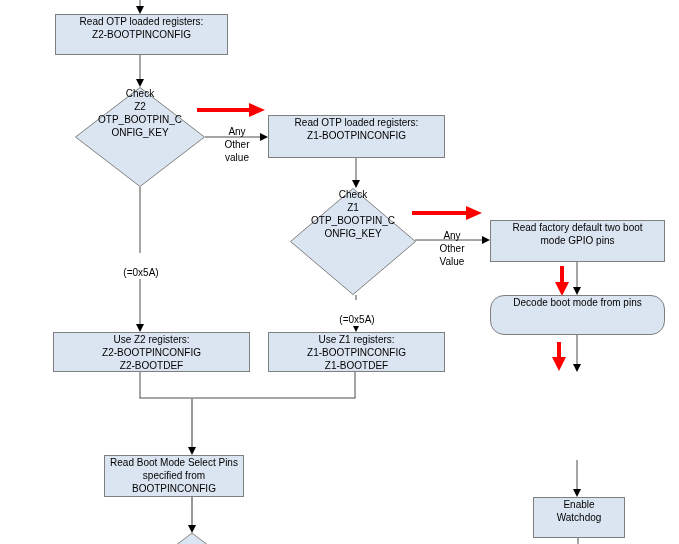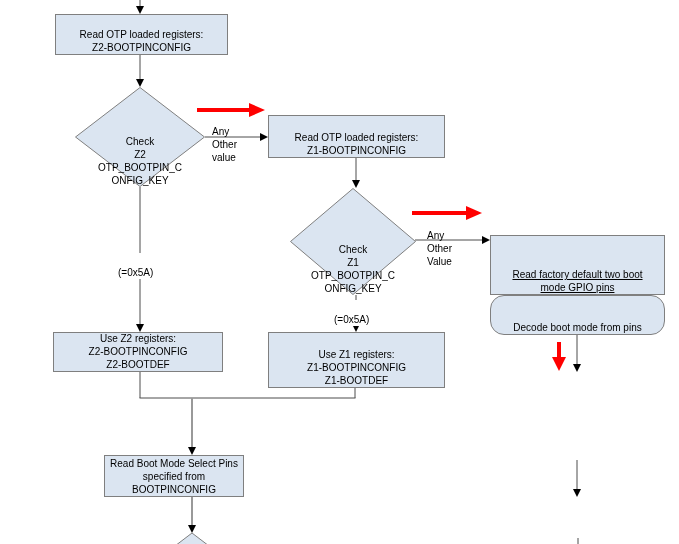--- a/index.html
+++ b/index.html
@@ -16,27 +16,27 @@
     background:var(--background);
     font-family:"Liberation Sans",sans-serif;font-size:10px;color:#000;
   }
   #connectors{position:absolute;left:0;top:0;z-index:0;}
   .shape{fill:var(--node-fill);stroke:var(--node-border);stroke-width:1;}
   .conn{stroke:var(--connector);stroke-width:1;fill:none;}
   .conn-thick{stroke:#999999;stroke-width:2;fill:none;}
   .ah{fill:var(--arrowhead);stroke:none;}
   .redline{stroke:var(--highlight-arrow);stroke-width:4;fill:none;}
   .redhead{fill:var(--highlight-arrow);stroke:none;}
-  .node{position:absolute;display:flex;align-items:flex-end;justify-content:center;
+  .node{position:absolute;display:flex;align-items:flex-start;justify-content:center;
     text-align:center;z-index:1;box-sizing:border-box;}
   .node.box{background:var(--node-fill);border:1px solid var(--node-border);}
   .node.diamond{background:transparent;border:none;}
   .diamond-svg{position:absolute;left:0;top:0;width:100%;height:100%;}
   .node-label{white-space:pre-line;line-height:13px;position:relative;}
-  .edge-label{position:absolute;line-height:13px;z-index:2;
+  .edge-label{position:absolute;text-align:center;line-height:13px;z-index:2;
     white-space:pre-line;}
   .edge-label.covered{background:var(--background);padding:0 2px;}
 </style>
 </head>
 <body>
 
 <div class="canvas">
 
   <svg id="connectors" width="679" height="544">
 
@@ -118,38 +118,42 @@
   <div class="node box" style="left:55px;top:14px;width:173px;height:41px;">
     <span class="node-label">Read OTP loaded registers:
 Z2-BOOTPINCONFIG</span>
   </div>
 
   <div class="node box" style="left:268px;top:115px;width:177px;height:43px;">
     <span class="node-label">Read OTP loaded registers:
 Z1-BOOTPINCONFIG</span>
   </div>
 
-  <div class="node box" style="left:490px;top:235px;width:175px;height:60px;text-decoration:underline;">
+  <div class="node box" style="left:490px;top:220px;width:175px;height:42px;">
     <span class="node-label">Read factory default two boot
 mode GPIO pins</span>
   </div>
 
   <div class="node box" style="left:490px;top:295px;width:175px;height:40px;border-radius:14px;">
     <span class="node-label">Decode boot mode from pins</span>
   </div>
 
 
-
-  <div class="node box" style="left:53px;top:332px;width:170px;height:40px;">
+  <div class="node box" style="left:533px;top:497px;width:92px;height:41px;">
+    <span class="node-label">Enable
+Watchdog</span>
+  </div>
+
+  <div class="node box" style="left:53px;top:332px;width:197px;height:40px;">
     <span class="node-label">Use Z2 registers:
 Z2-BOOTPINCONFIG
 Z2-BOOTDEF</span>
   </div>
 
-  <div class="node box" style="left:268px;top:332px;width:177px;height:56px;">
+  <div class="node box" style="left:268px;top:332px;width:177px;height:40px;">
     <span class="node-label">Use Z1 registers:
 Z1-BOOTPINCONFIG
 Z1-BOOTDEF</span>
   </div>
 
   <div class="node box" style="left:104px;top:455px;width:140px;height:42px;">
     <span class="node-label">Read Boot Mode Select Pins
 specified from
 BOOTPINCONFIG</span>
   </div>

